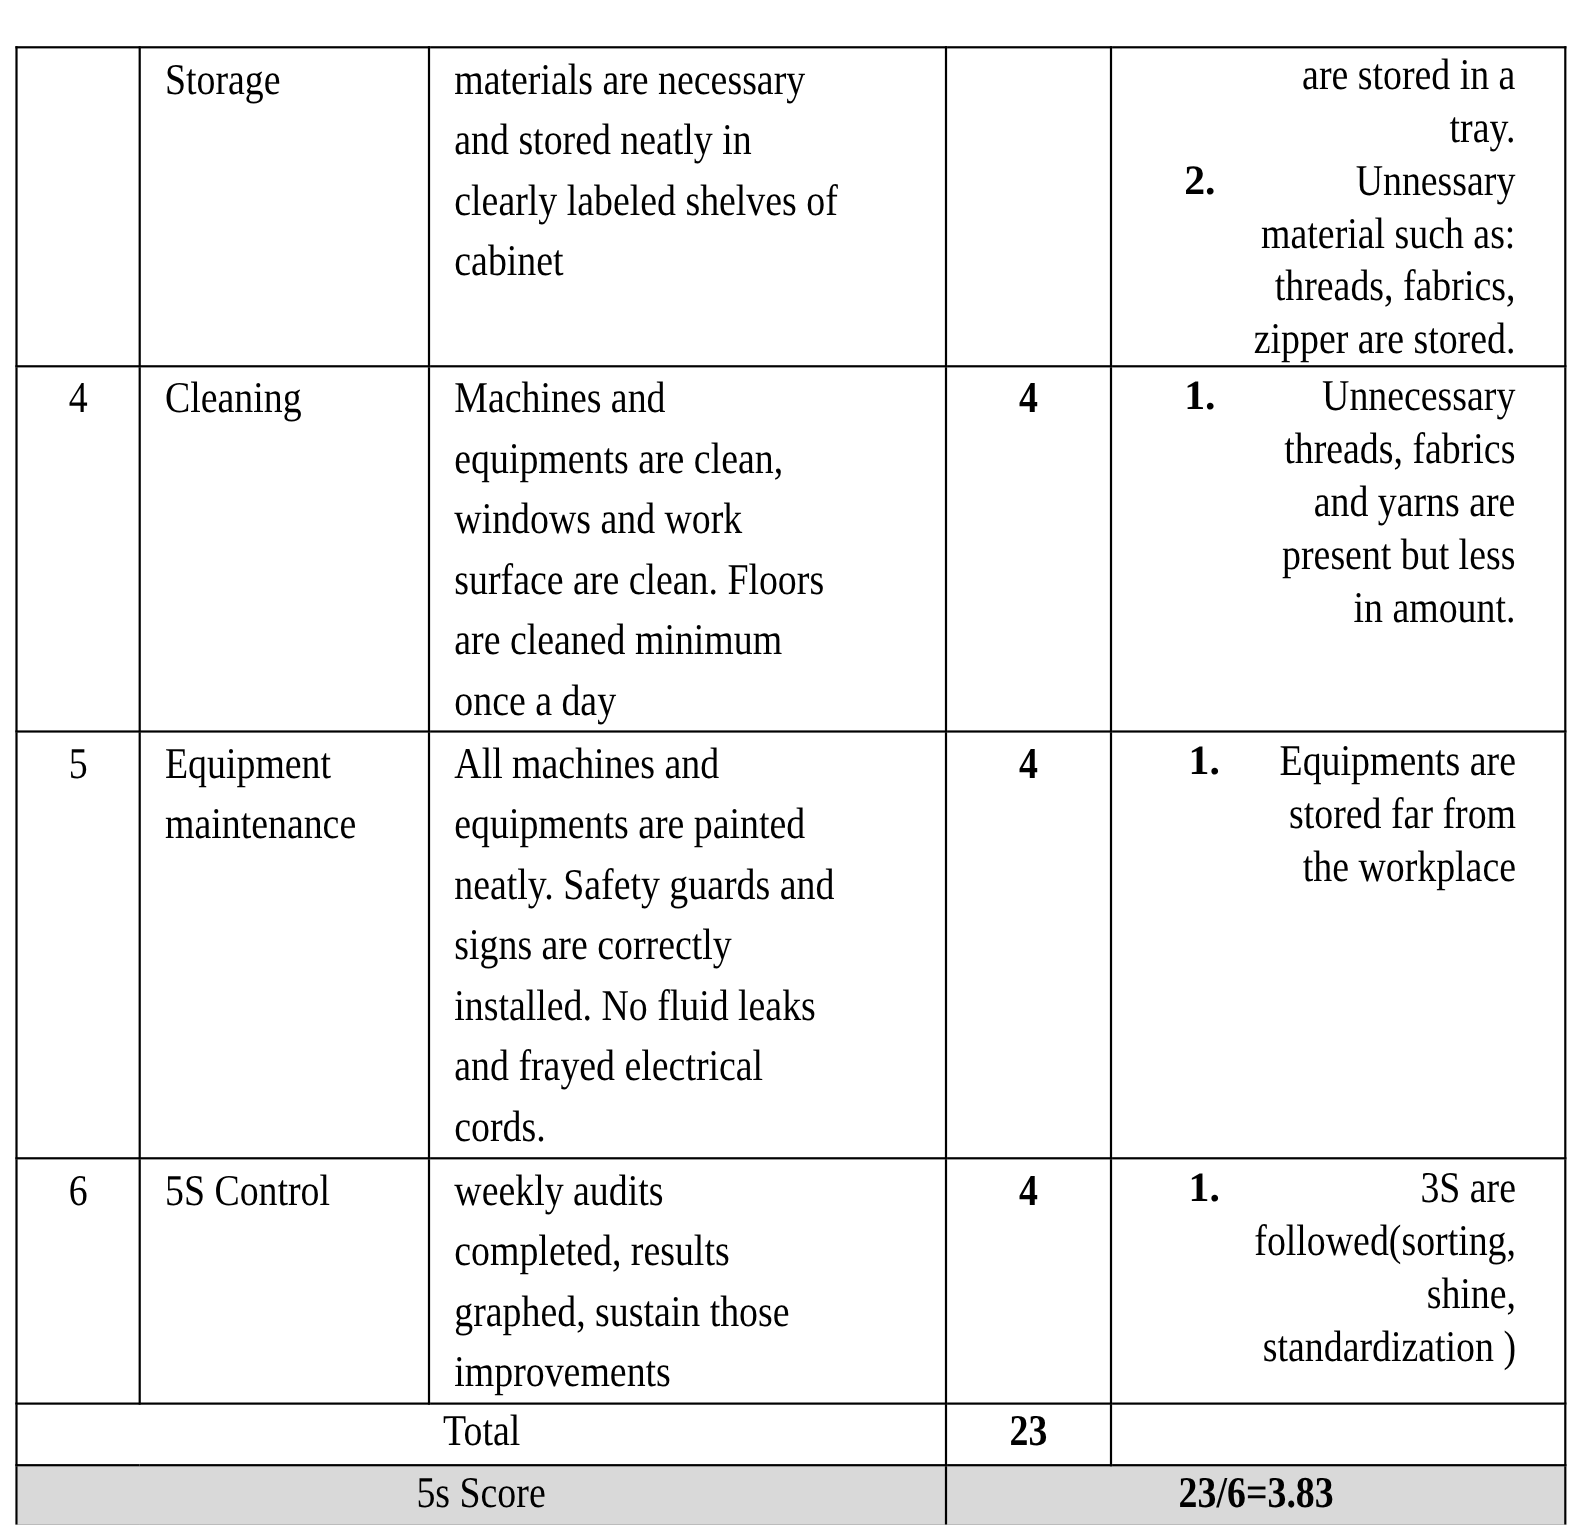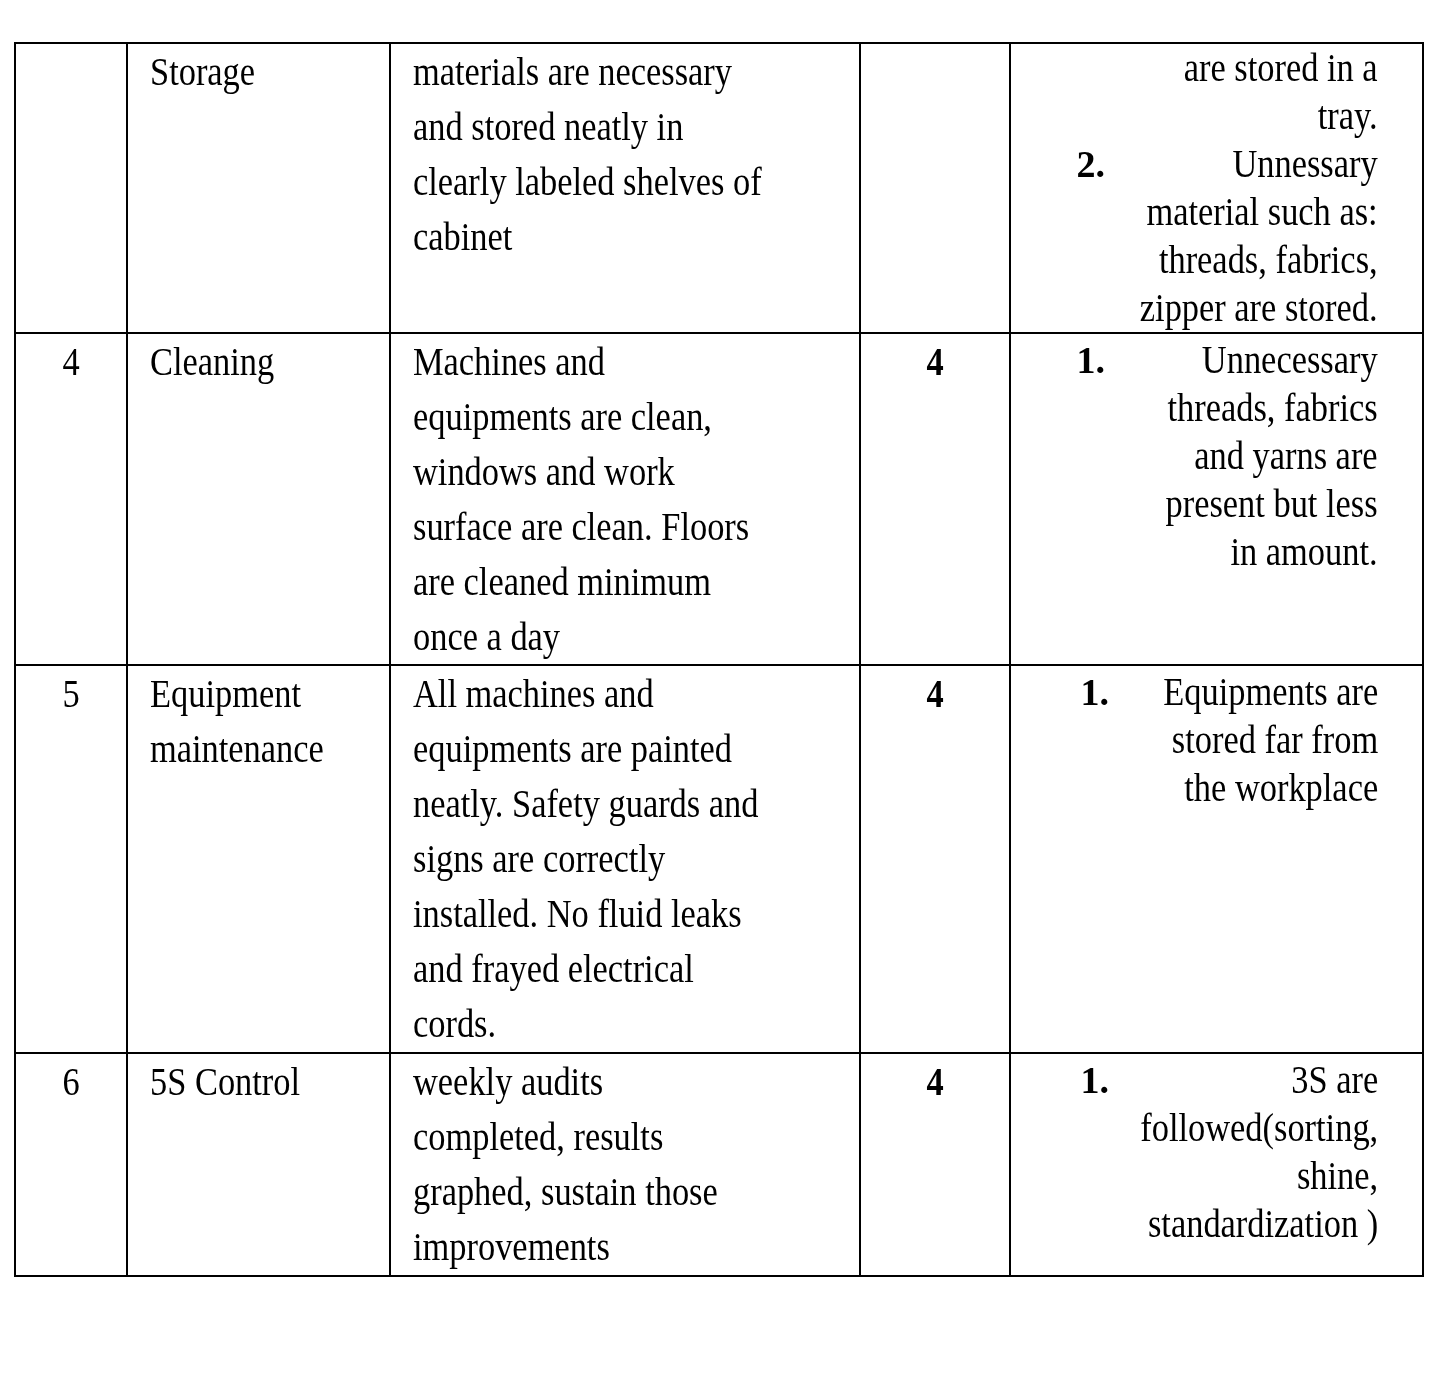--- a/index.html
+++ b/index.html
@@ -120,15 +120,24 @@
       <div class="obs-item" style="margin-top:2px">
         <span class="obs-marker" style="padding-left:24px">1.</span>
         <span class="obs-text">3S are
 followed(sorting,
 shine,
 standardization )</span>
       </div>
     </td>
   </tr>
 
+  <tr class="total-row">
+    <td colspan="3" class="center"><span class="sx" style="font-size:40px">Total</span></td>
+    <td class="center bold"><span class="sx" style="font-size:40px">23</span></td>
+    <td></td>
+  </tr>
 
+  <tr class="final-row">
+    <td colspan="3" class="center"><span class="sx" style="font-size:40px">5s Score</span></td>
+    <td colspan="2" class="center bold"><span class="sx" style="font-size:40px">23/6=3.83</span></td>
+  </tr>
 </tbody>
   </table>
 
 </body></html>

